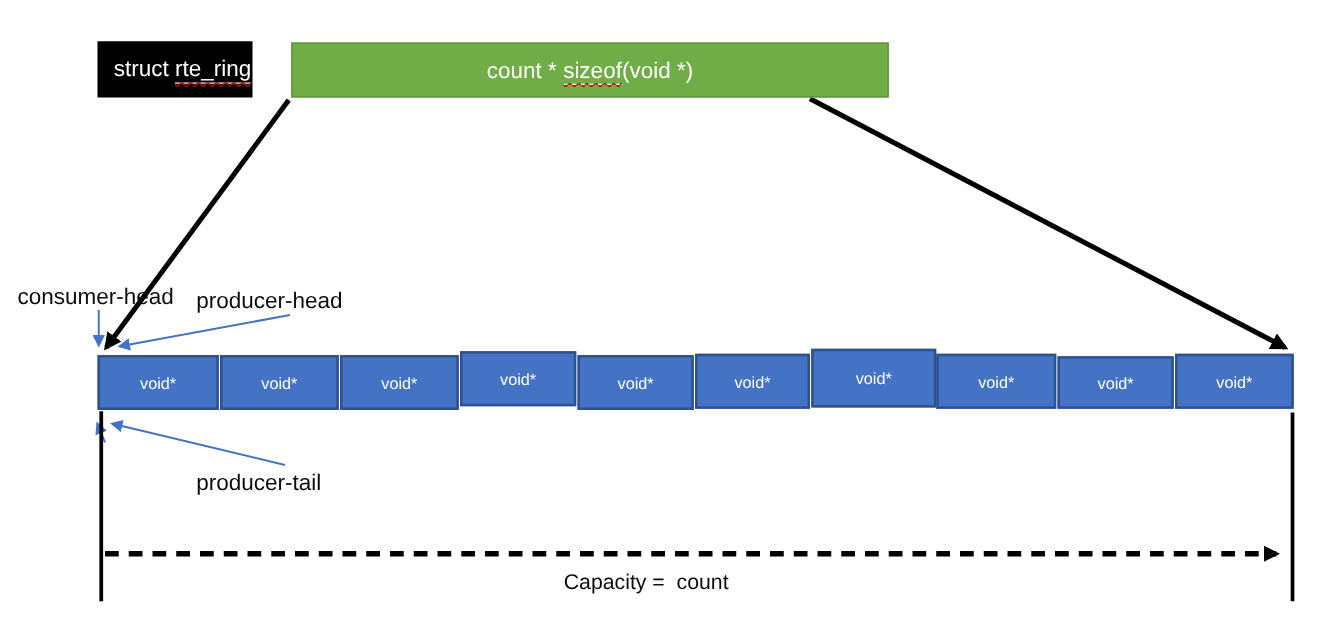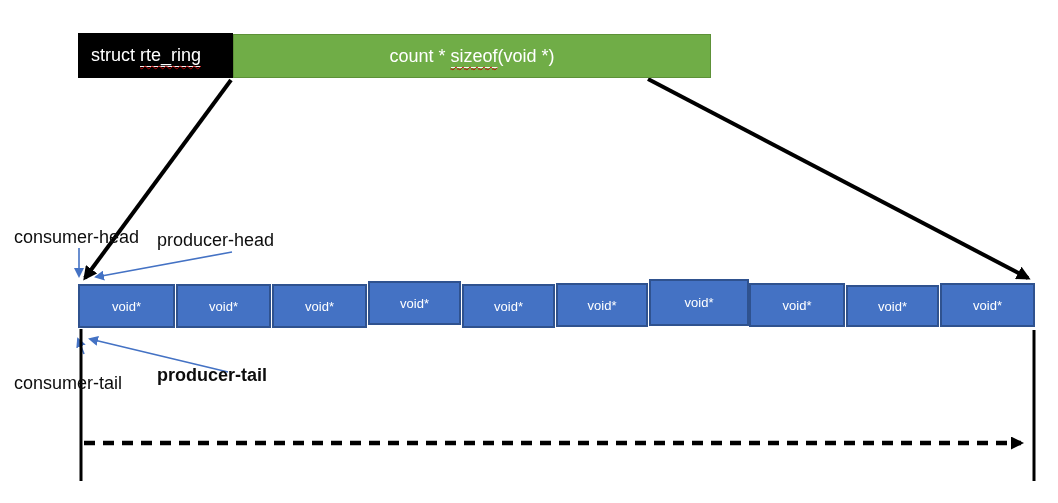--- a/index.html
+++ b/index.html
@@ -19,21 +19,21 @@
     position:relative;
     width:1058px;height:503px;
     background:#ffffff;
     overflow:hidden;
     font-family:"Liberation Sans","DejaVu Sans",sans-serif;
   }
   .overlay{position:absolute;left:0;top:0;width:1058px;height:503px;pointer-events:none;}
 
   
   .struct-box{
-    position:absolute;left:78px;top:33px;width:155px;height:45px;
+    position:absolute;left:78px;top:33px;width:124px;height:45px;
     background:var(--box-black);color:var(--text-light);
     display:flex;align-items:center;justify-content:flex-start;
     padding-left:13px;box-sizing:border-box;
     font-size:18px;
   }
   .size-box{
     position:absolute;left:233px;top:34px;width:478px;height:44px;
     background:var(--box-green);color:var(--text-light);
     border:1px solid var(--box-green-border);box-sizing:border-box;
     display:flex;align-items:center;justify-content:center;
@@ -67,21 +67,21 @@
   .c9{left:940px;top:283px;width:95px;}
 
   
   .label{
     position:absolute;color:var(--text-dark);
     font-size:18px;line-height:1.1;white-space:nowrap;
   }
   .lbl-consumer-head{left:14px;top:228px;}
   .lbl-producer-head{left:157px;top:231px;}
   .lbl-consumer-tail{left:14px;top:374px;}
-  .lbl-producer-tail{left:157px;top:366px;font-weight:bold;}
+  .lbl-producer-tail{left:157px;top:377px;}
   .lbl-capacity{left:451px;top:457px;font-size:17px;white-space:pre;}
 
   
   .ln-ink{stroke:var(--ink);stroke-width:4;fill:none;}
   .ln-v{stroke:var(--ink);stroke-width:3;fill:none;}
   .ln-dash{stroke:var(--ink);stroke-width:4.5;stroke-dasharray:11 8;fill:none;}
   .ln-blue{stroke:var(--arrow-blue);stroke-width:1.6;fill:none;}
   .mk-ink{fill:var(--ink);}
   .mk-blue{fill:var(--arrow-blue);}
 </style>
@@ -120,28 +120,28 @@
   <div class="struct-box">
     <span><span>struct </span><span class="misspell">rte_ring</span></span>
   </div>
 
   <div class="size-box">
     <span><span>count * </span><span class="misspell">sizeof</span><span>(void *)</span></span>
   </div>
 
   <div class="label lbl-producer-head">producer-head</div>
   <div class="label lbl-consumer-head">consumer-head</div>
-  <div class="label lbl-consumer-tail">consumer-tail</div>
   <div class="label lbl-producer-tail">producer-tail</div>
 
   <div class="cell c0">void*</div>
   <div class="cell c1">void*</div>
   <div class="cell c2">void*</div>
   <div class="cell c3">void*</div>
   <div class="cell c4">void*</div>
   <div class="cell c5">void*</div>
   <div class="cell c6">void*</div>
   <div class="cell c7">void*</div>
   <div class="cell c8">void*</div>
   <div class="cell c9">void*</div>
 
+  <div class="label lbl-capacity">Capacity =  count</div>
 
 </div>
 
 </body></html>

